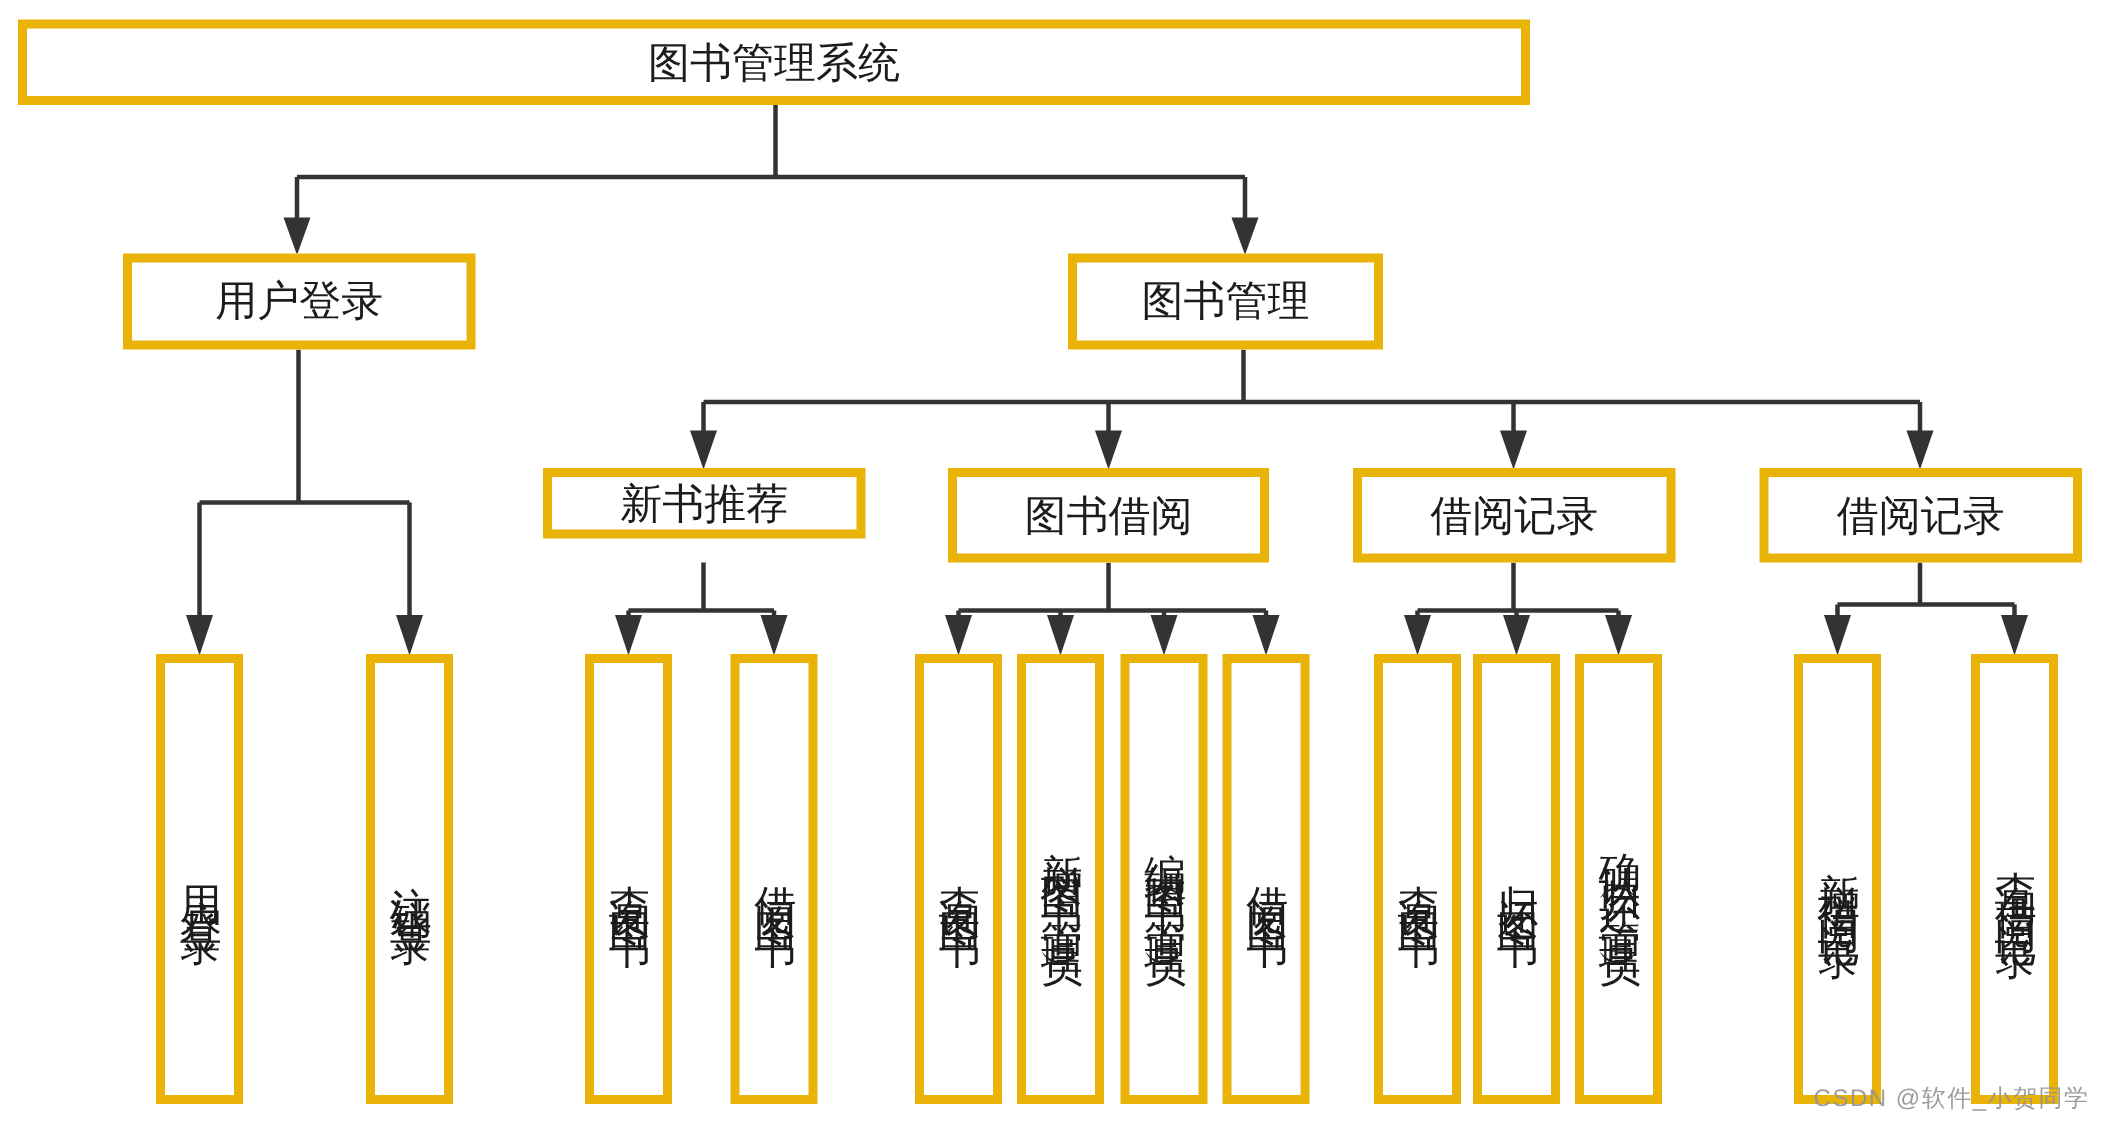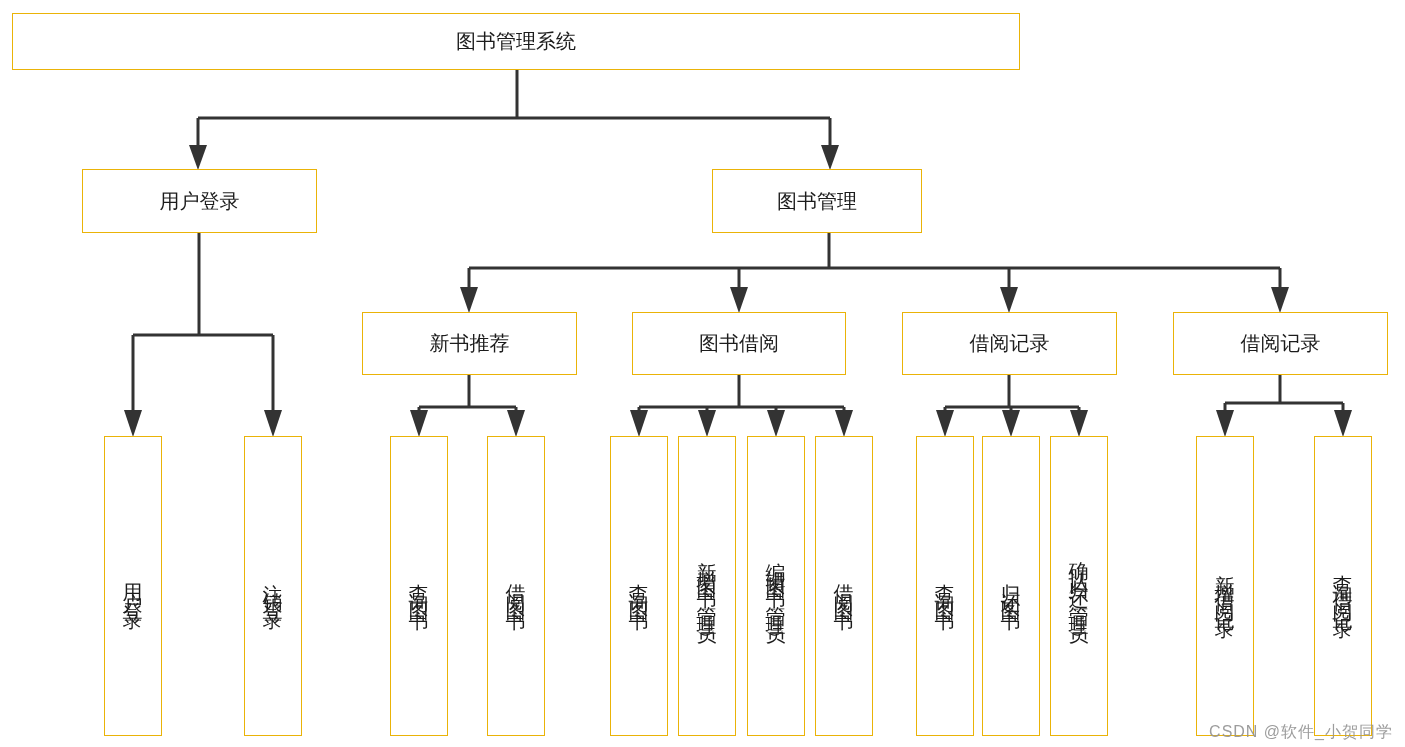--- a/index.html
+++ b/index.html
@@ -19,26 +19,26 @@
     position: absolute;
     left: 0;
     top: 0;
     z-index: 1;
     pointer-events: none;
   }
   .box {
     position: absolute;
     z-index: 2;
     background: #ffffff;
-    border: 1px solid #eab308;
+    border: 6px solid #eab308;
     display: flex;
     align-items: center;
     justify-content: center;
     color: #1c1c1c;
-    font-size: 20px;
+    font-size: 28px;
     box-sizing: border-box;
     text-align: center;
     white-space: nowrap;
   }
   .box .label {
     display: block;
   }
   .box.vertical .label {
     writing-mode: vertical-rl;
     text-orientation: mixed;
@@ -155,21 +155,21 @@
     <span class="label">图书管理系统</span>
   </div>
 
   <div class="box" style="left:82px; top:169px; width:235px; height:64px;">
     <span class="label">用户登录</span>
   </div>
   <div class="box" style="left:712px; top:169px; width:210px; height:64px;">
     <span class="label">图书管理</span>
   </div>
 
-  <div class="box" style="left:362px; top:312px; width:215px; height:63px;">
+  <div class="box" style="left:362px; top:312px; width:215px; height:47px;">
     <span class="label">新书推荐</span>
   </div>
   <div class="box" style="left:632px; top:312px; width:214px; height:63px;">
     <span class="label">图书借阅</span>
   </div>
   <div class="box" style="left:902px; top:312px; width:215px; height:63px;">
     <span class="label">借阅记录</span>
   </div>
   <div class="box" style="left:1173px; top:312px; width:215px; height:63px;">
     <span class="label">借阅记录</span>

